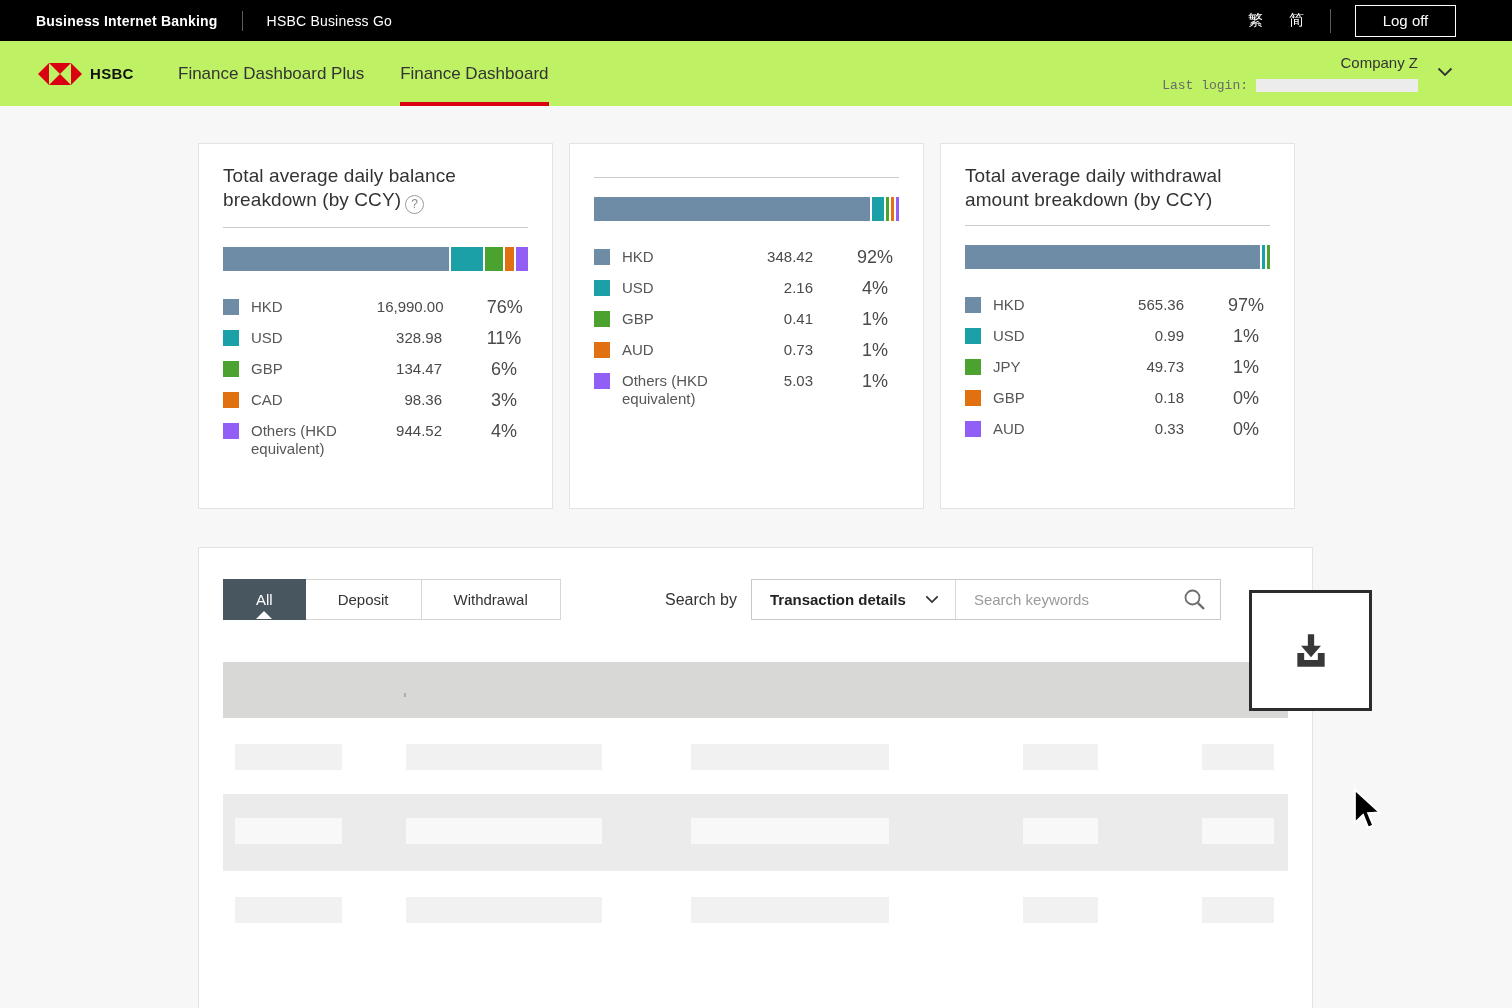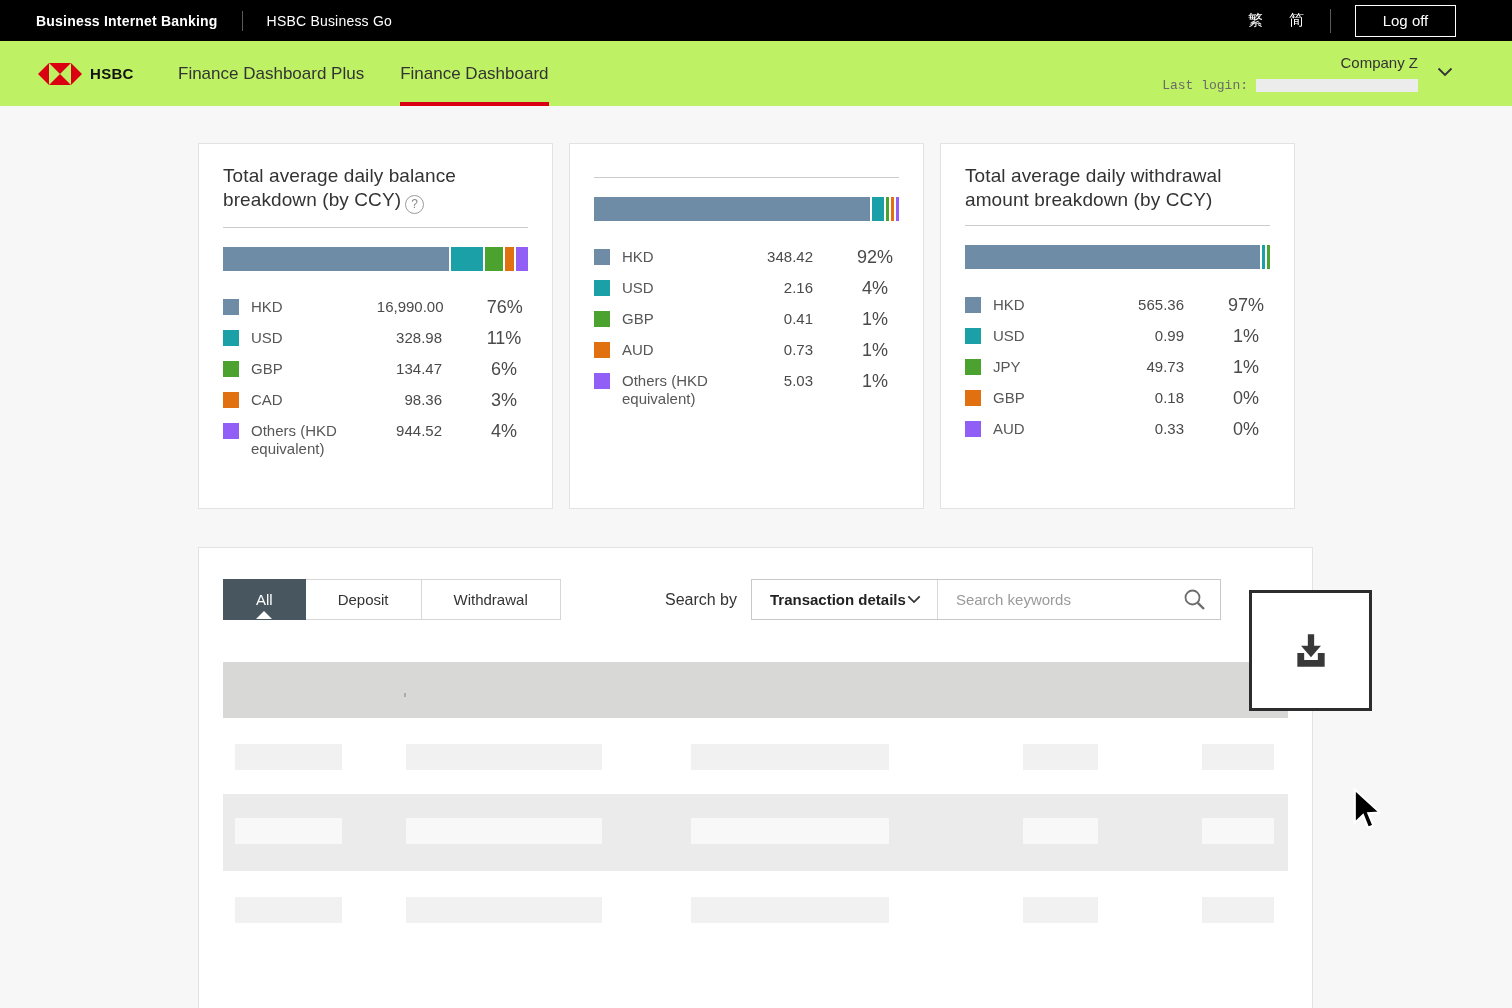--- a/index.html
+++ b/index.html
@@ -105,21 +105,21 @@
     border-left: 8px solid transparent; border-right: 8px solid transparent;
     border-bottom: 8px solid #fff;
   }
   .search-area { display: flex; align-items: center; }
   .search-by { font-size: 16px; color: #333; margin-right: 14px; }
   .search-group {
     display: flex; align-items: center; width: 470px; height: 41px;
     border: 1px solid #C9C9C7; background: #fff;
   }
   .search-cat {
-    display: flex; align-items: center; gap: 1px; height: 100%;
+    display: flex; align-items: center; gap: 19px; height: 100%;
     padding: 0 16px 0 18px; border-right: 1px solid #D8D8D6; cursor: pointer;
   }
   .search-cat-label { font-size: 15px; color: #222; font-weight: 600; }
   .search-input {
     flex: 1; height: 100%; border: none; outline: none;
     font-family: inherit; font-size: 15px; color: #333; padding: 0 8px 0 18px;
   }
   .search-input::placeholder { color: #9a9a9a; }
   .search-icon { margin-right: 14px; cursor: pointer; flex: 0 0 auto; }
 

